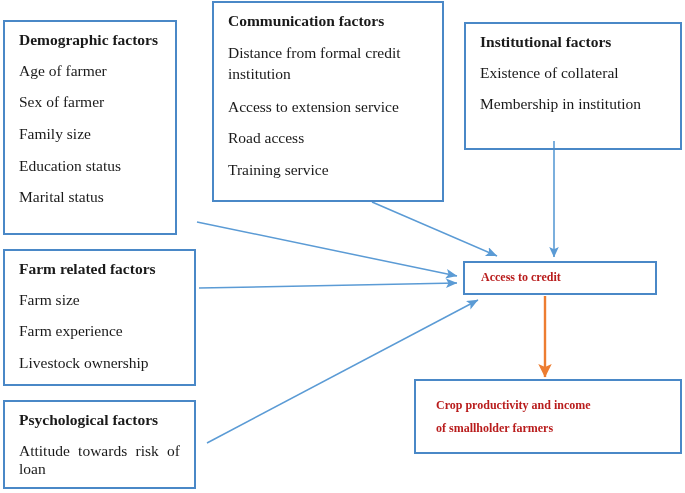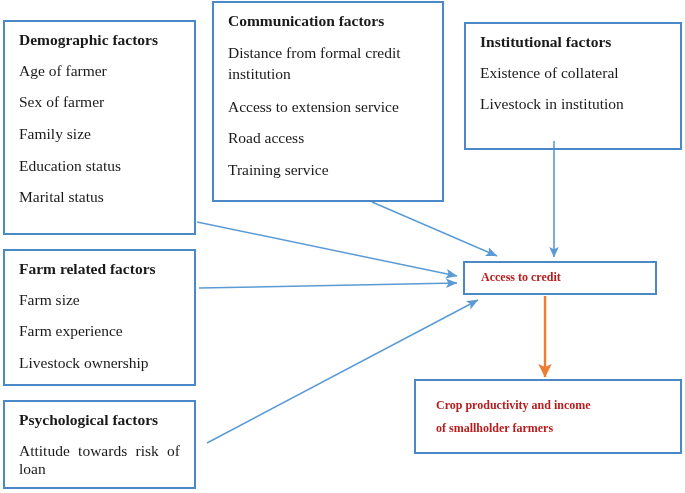--- a/index.html
+++ b/index.html
@@ -93,21 +93,21 @@
 
     <line x1="554" y1="141" x2="554" y2="257" stroke="#5b9bd5" stroke-width="1.6" marker-end="url(#ah-blue-fat)"></line>
 
     <line x1="199" y1="288" x2="457" y2="283" stroke="#5b9bd5" stroke-width="1.5" marker-end="url(#ah-blue)"></line>
 
     <line x1="207" y1="443" x2="478" y2="300" stroke="#5b9bd5" stroke-width="1.5" marker-end="url(#ah-blue)"></line>
 
     <line x1="545" y1="296" x2="545" y2="377" stroke="#ED7D31" stroke-width="2.4" marker-end="url(#ah-orange)"></line>
   </svg>
 
-  <div class="box" style="left:3px; top:20px; width:193px; height:215px;">
+  <div class="box" style="left:3px; top:20px; width:174px; height:215px;">
     <div class="box-inner">
       <div class="b-title">Demographic factors</div>
       <div class="b-item">Age of farmer</div>
       <div class="b-item">Sex of farmer</div>
       <div class="b-item">Family size</div>
       <div class="b-item">Education status</div>
       <div class="b-item">Marital status</div>
     </div>
   </div>
 
@@ -118,21 +118,21 @@
       <div class="b-item">Access to extension service</div>
       <div class="b-item">Road access</div>
       <div class="b-item">Training service</div>
     </div>
   </div>
 
   <div class="box" style="left:464px; top:22px; width:218px; height:128px;">
     <div class="box-inner">
       <div class="b-title">Institutional factors</div>
       <div class="b-item">Existence of collateral</div>
-      <div class="b-item">Livestock in institution</div>
+      <div class="b-item">Membership in institution</div>
     </div>
   </div>
 
   <div class="box" style="left:3px; top:249px; width:193px; height:137px;">
     <div class="box-inner">
       <div class="b-title">Farm related factors</div>
       <div class="b-item">Farm size</div>
       <div class="b-item">Farm experience</div>
       <div class="b-item">Livestock ownership</div>
     </div>

